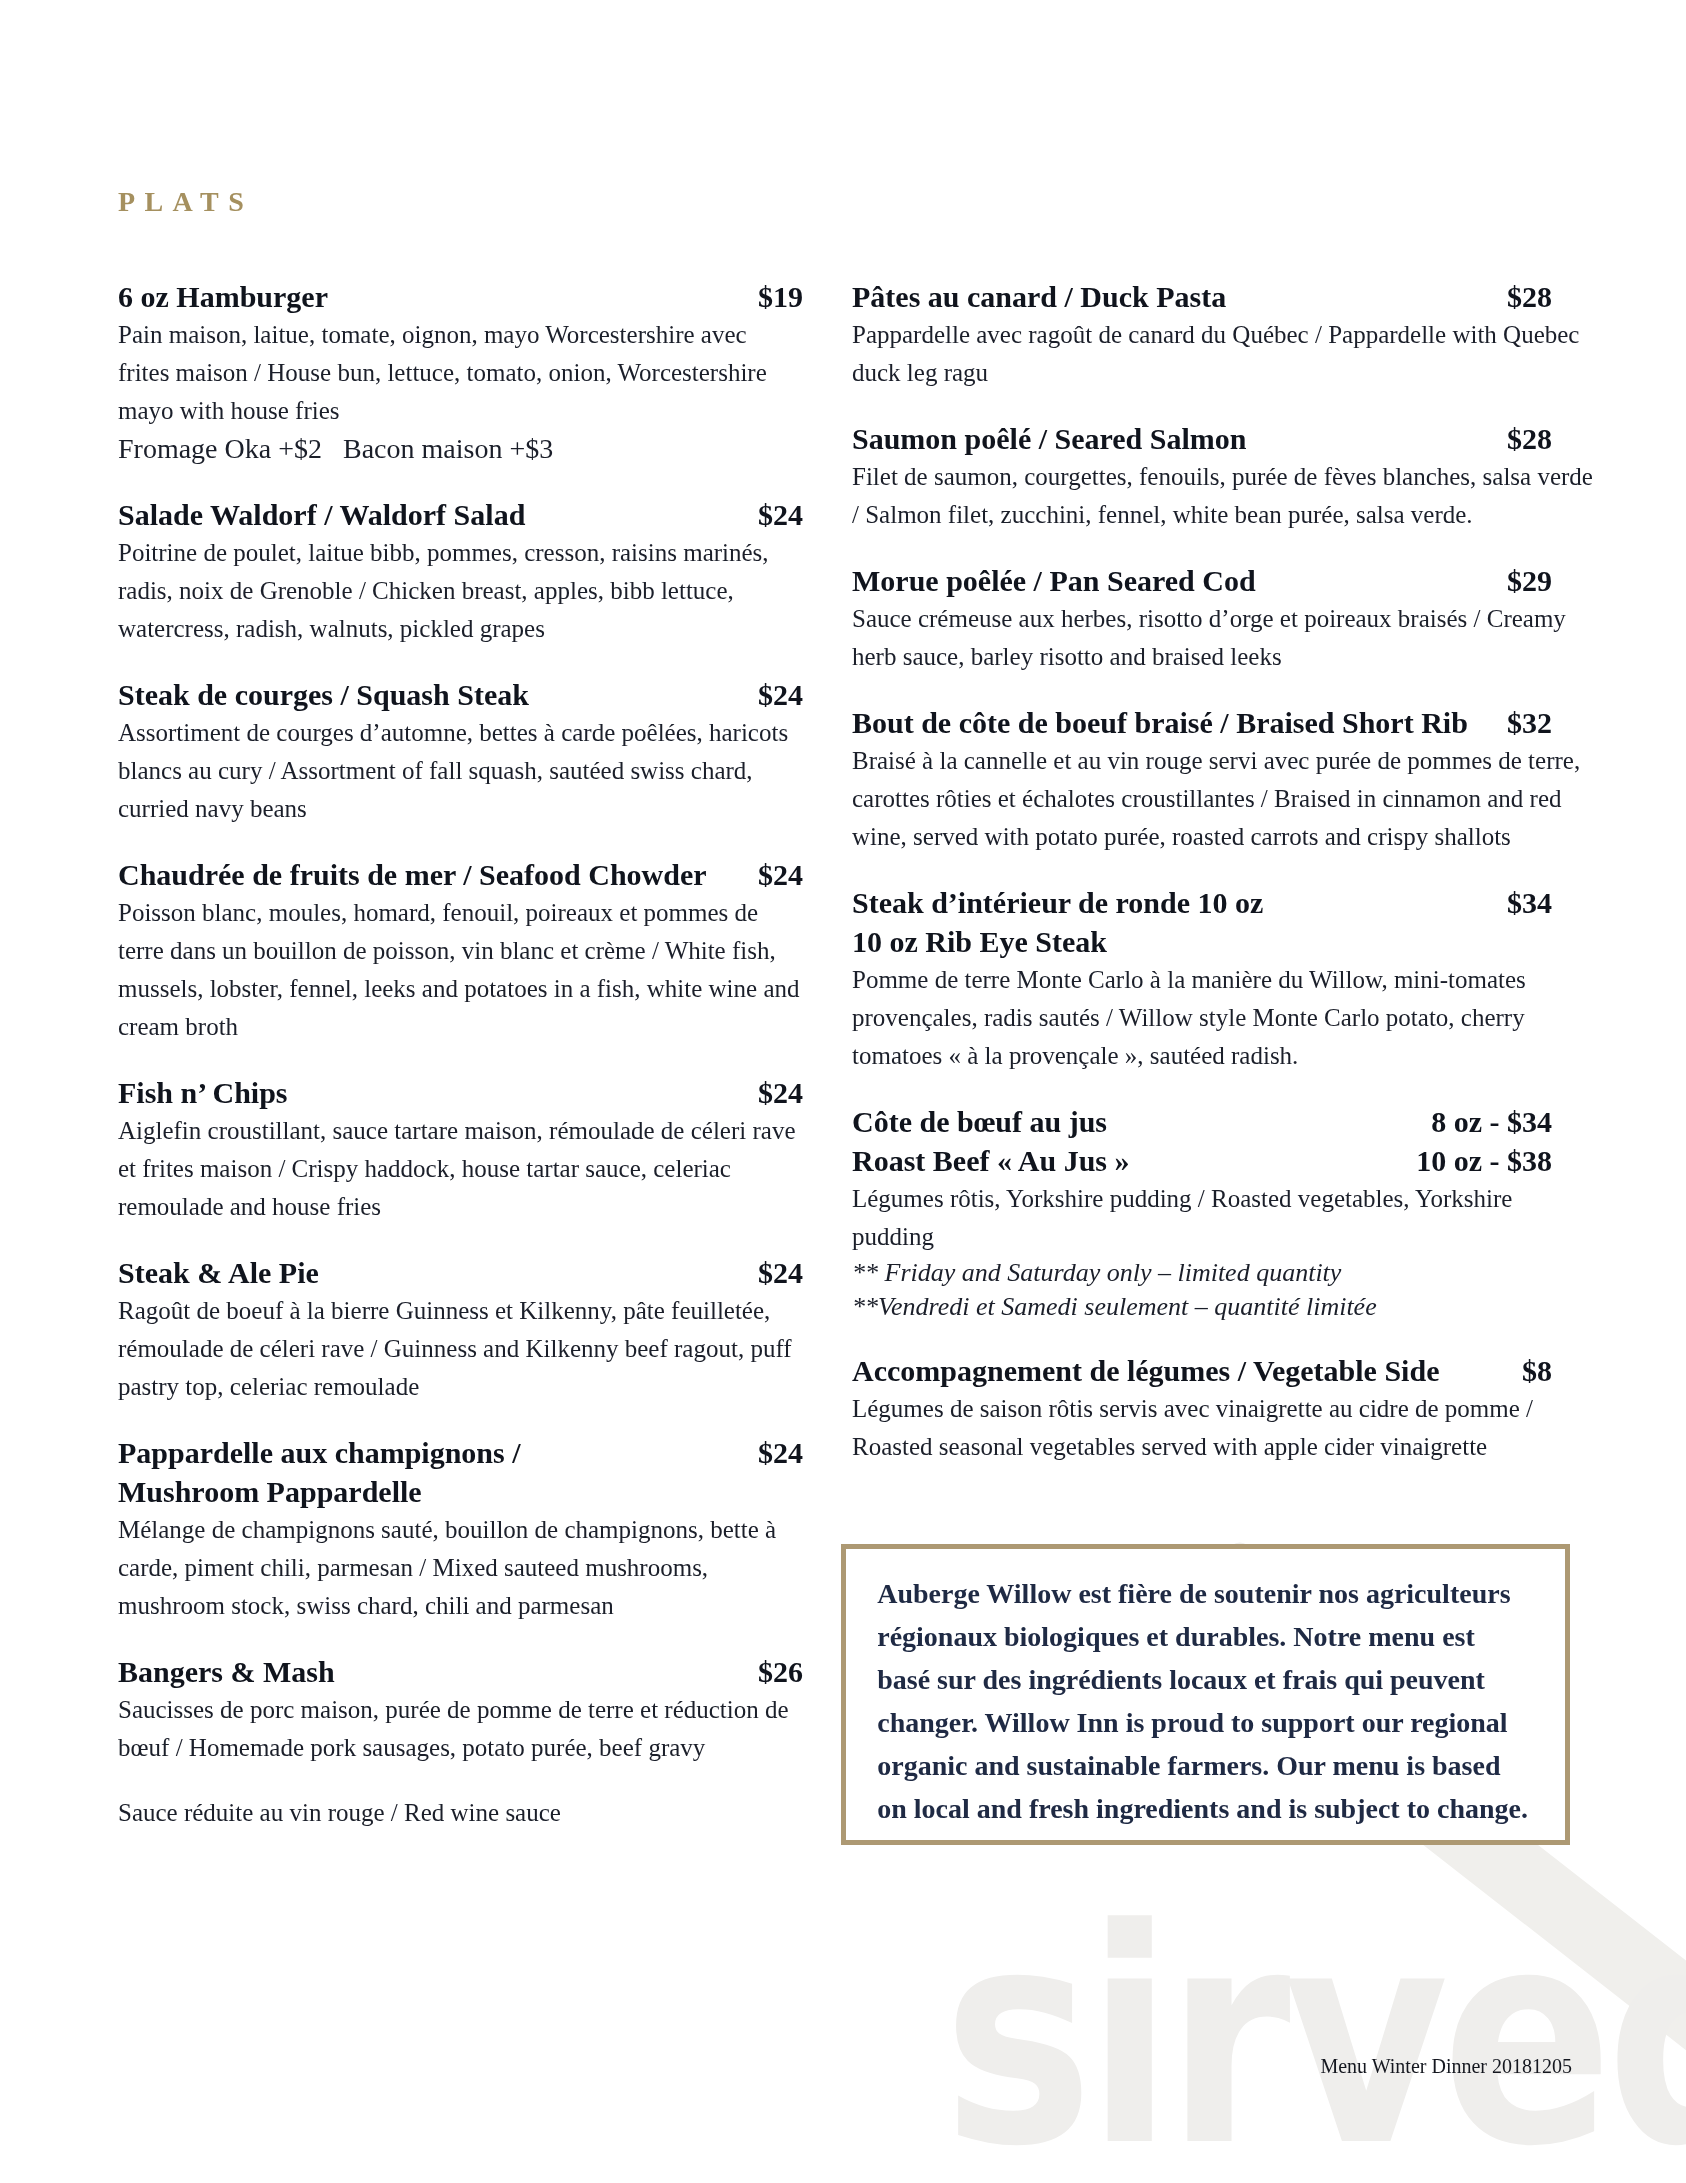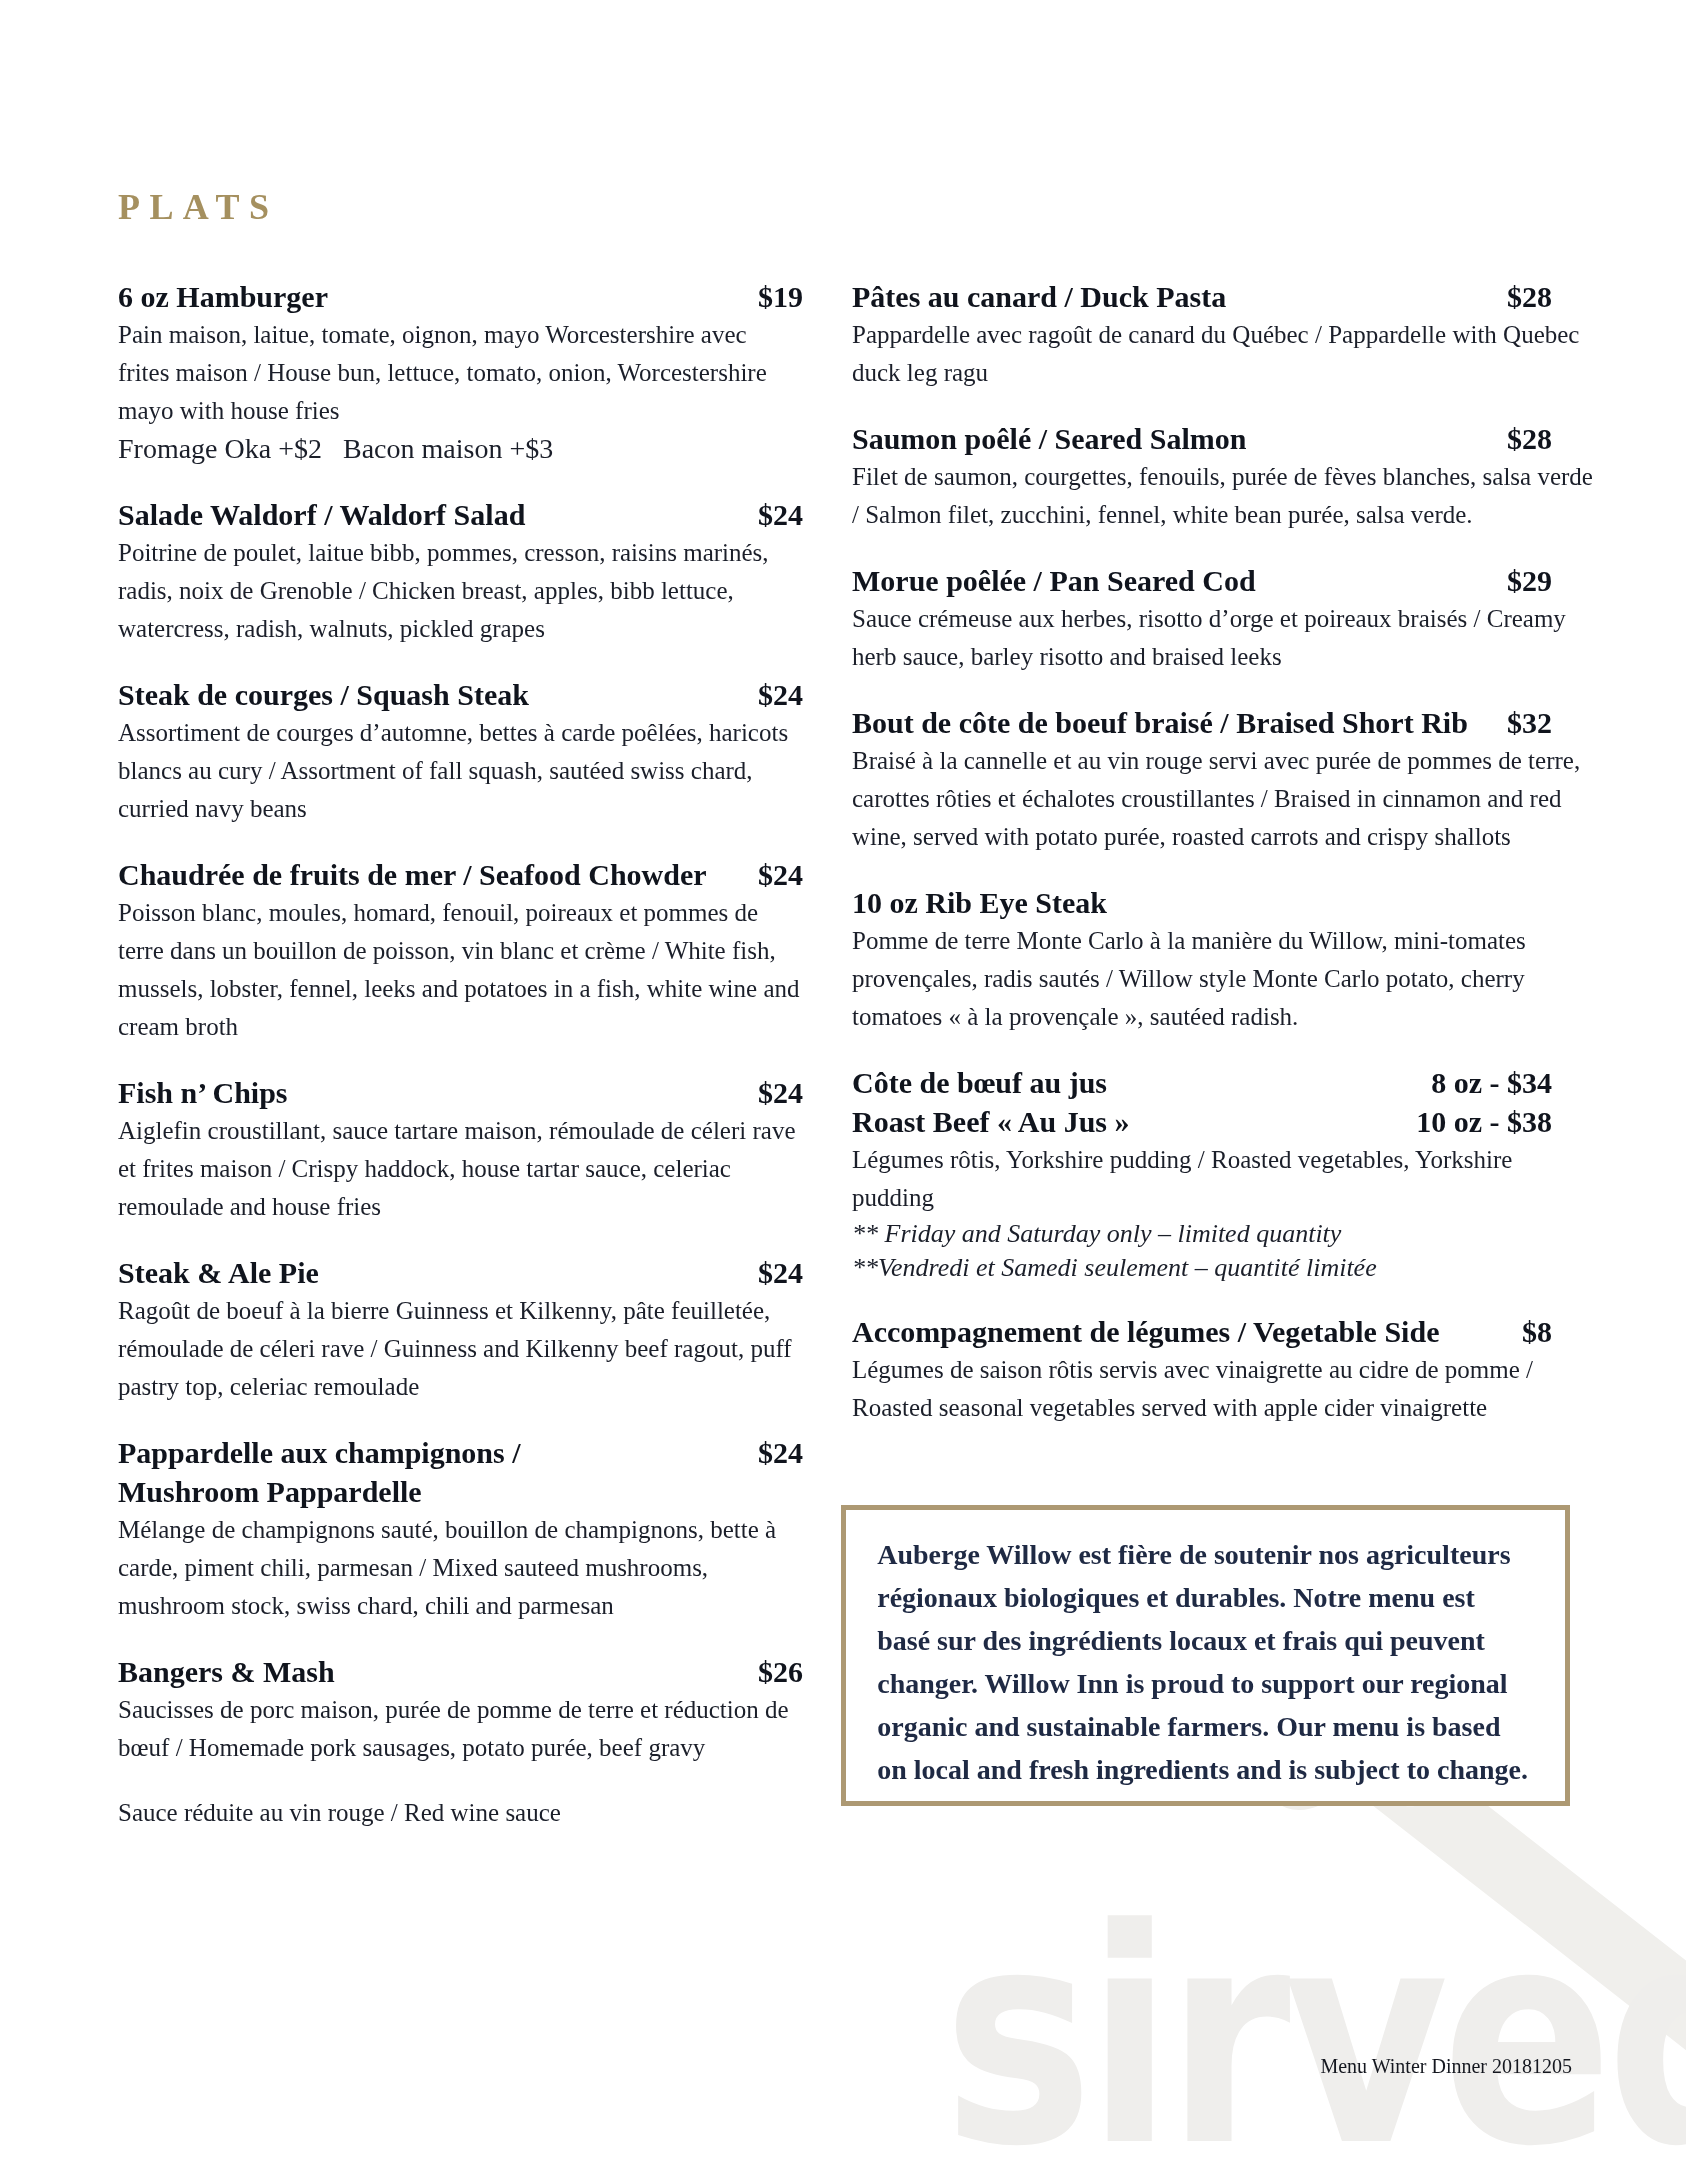--- a/index.html
+++ b/index.html
@@ -4,21 +4,21 @@
 <style>
   html,body { margin:0; padding:0; background:#ffffff; }
   .page {
     position:relative; width:1687px; height:2183px;
     background:#ffffff; overflow:hidden;
     font-family:"Liberation Serif","DejaVu Serif",serif;
     color:#1b1f2a;
   }
   .section-title {
     position:absolute; left:118px; top:186px;
-    font-size:36px; font-weight:bold; letter-spacing:9.4px;
+    font-size:28px; font-weight:bold; letter-spacing:9.4px;
     color:#a5905f;
   }
   .col { position:absolute; top:277px; z-index:1; }
   .col-left  { left:118px;  width:685px; }
   .col-right { left:852px; width:747px; }
   .item { margin-bottom:27px; }
   .head { display:flex; justify-content:space-between; align-items:baseline; }
   .t {
     font-weight:bold; font-size:30px; line-height:39px; color:#10141d;
   }
@@ -191,20 +191,24 @@
     <div class="head">
       <span class="t">Bout de côte de boeuf braisé / Braised Short Rib</span>
       <span class="p">$32</span>
     </div>
 
     <div class="desc">Braisé à la cannelle et au vin rouge servi avec purée de pommes de terre, carottes rôties et échalotes croustillantes / Braised in cinnamon and red wine, served with potato purée, roasted carrots and crispy shallots</div>
 
   </div>
         <div class="item">
     <div class="head">
+      <span class="t">Steak d’intérieur de ronde 10 oz</span>
+      <span class="p">$34</span>
+    </div>
+    <div class="head">
       <span class="t">10 oz Rib Eye Steak</span>
 
     </div>
     <div class="desc">Pomme de terre Monte Carlo à la manière du Willow, mini-tomates provençales, radis sautés / Willow style Monte Carlo potato, cherry tomatoes « à la provençale », sautéed radish.</div>
 
   </div>
         <div class="item">
     <div class="head">
       <span class="t">Côte de bœuf au jus</span>
       <span class="p">8 oz - $34</span>

